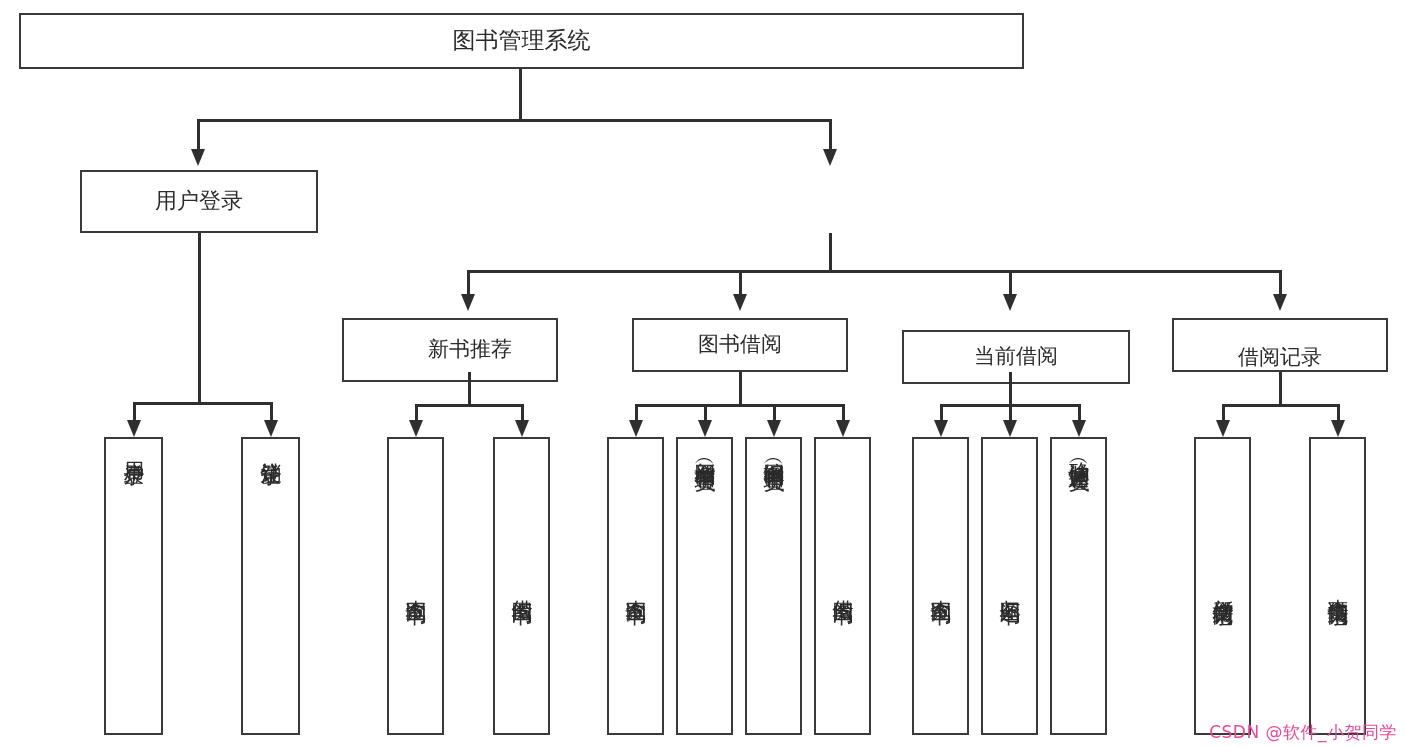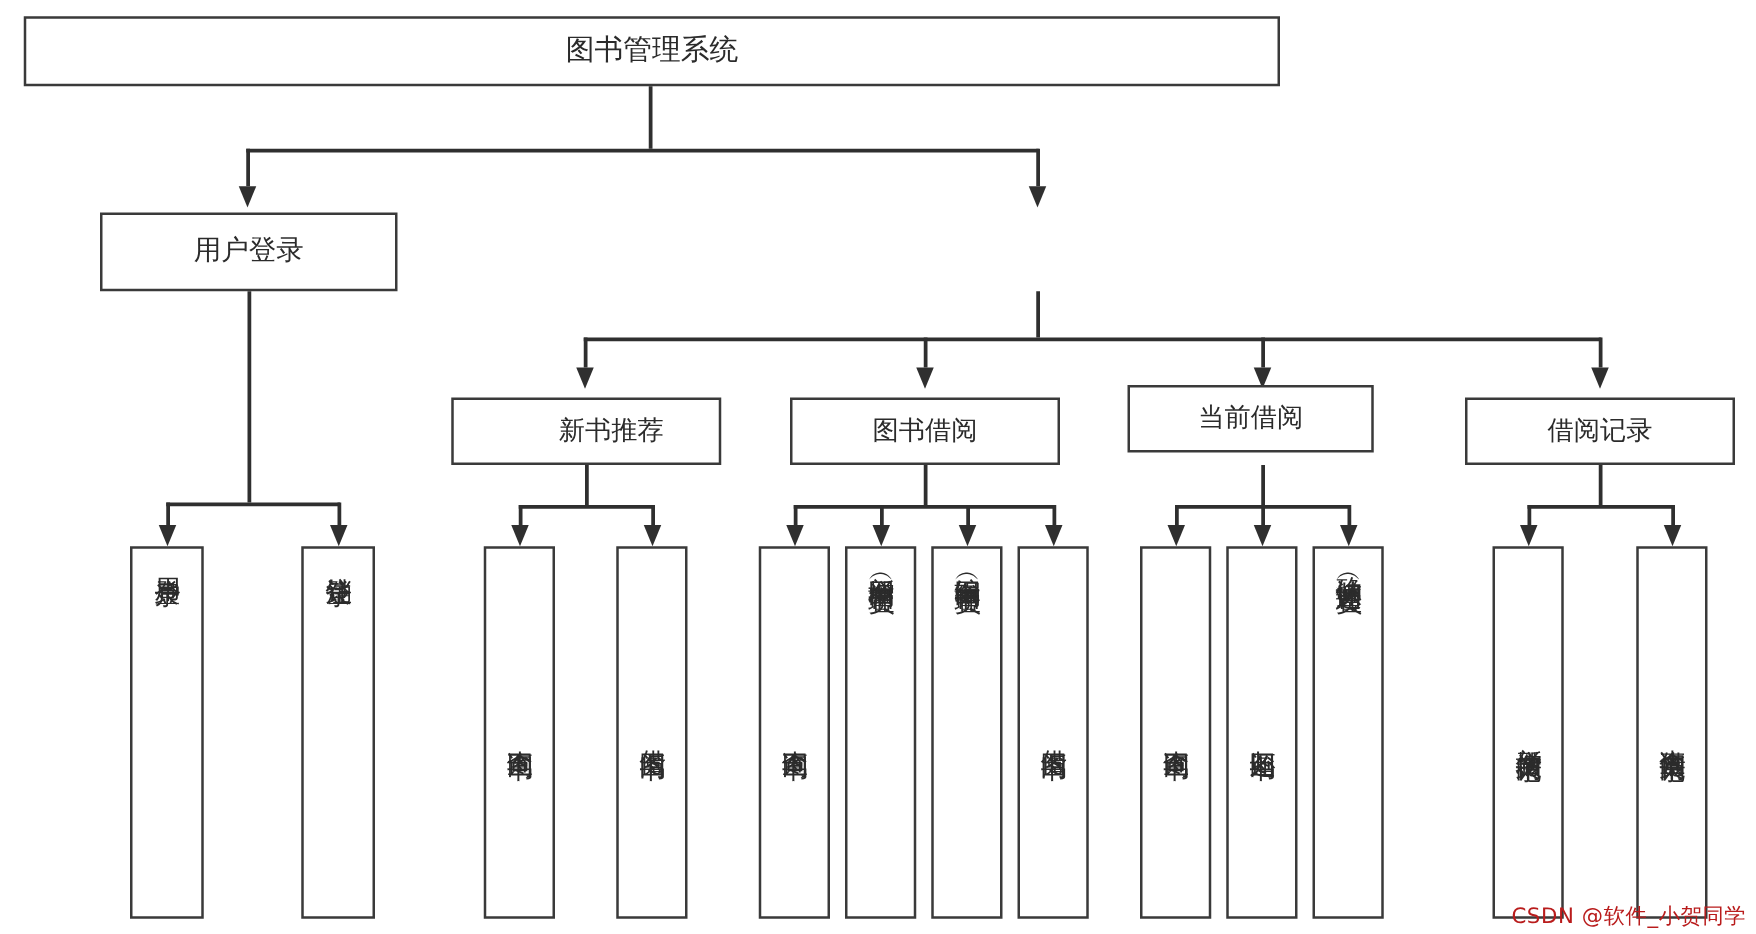--- a/index.html
+++ b/index.html
@@ -85,21 +85,21 @@
     border-left: 7px solid transparent;
     border-right: 7px solid transparent;
     border-top: 17px solid #2f2f2f;
   }
   
   #watermark {
     position: absolute;
     right: 8px;
     bottom: 3px;
     font-size: 17px;
-    color: #b91c1c;
+    color: #ec4899;
     font-family: "DejaVu Sans", "Liberation Sans", sans-serif;
     white-space: nowrap;
     letter-spacing: 0.5px;
   }
 </style>
 </head>
 <body>
 
 <div id="canvas">
 
@@ -148,30 +148,30 @@
 
   <div class="vline" style="left:739px; top:270px; height:24px;"></div>
   <div class="arrow" style="left:733px; top:294px;"></div>
 
   <div class="vline" style="left:1009px; top:270px; height:24px;"></div>
   <div class="arrow" style="left:1003px; top:294px;"></div>
 
   <div class="vline" style="left:1279px; top:270px; height:24px;"></div>
   <div class="arrow" style="left:1273px; top:294px;"></div>
 
-  <div class="node lvl2" style="left:361px; top:318px; width:216px; height:54px;padding-left:40px;">
+  <div class="node lvl2" style="left:342px; top:318px; width:216px; height:64px;padding-left:40px;">
     <span>新书推荐</span>
   </div>
   <div class="node lvl2" style="left:632px; top:318px; width:216px; height:54px;">
     <span>图书借阅</span>
   </div>
-  <div class="node lvl2" style="left:902px; top:308px; width:197px; height:54px;">
+  <div class="node lvl2" style="left:902px; top:330px; width:228px; height:54px;">
     <span>当前借阅</span>
   </div>
-  <div class="node lvl2" style="left:1172px; top:318px; width:216px; height:54px;">
+  <div class="node lvl2" style="left:1172px; top:318px; width:216px; height:54px;align-items:flex-end;">
     <span>借阅记录</span>
   </div>
 
   <div class="vline" style="left:468px; top:372px; height:32px;"></div>
   <div class="hline" style="left:415px; top:404px; width:108px;"></div>
   <div class="vline" style="left:415px; top:404px; height:16px;"></div>
   <div class="arrow" style="left:409px; top:420px;"></div>
   <div class="vline" style="left:521px; top:404px; height:16px;"></div>
   <div class="arrow" style="left:515px; top:420px;"></div>
 

